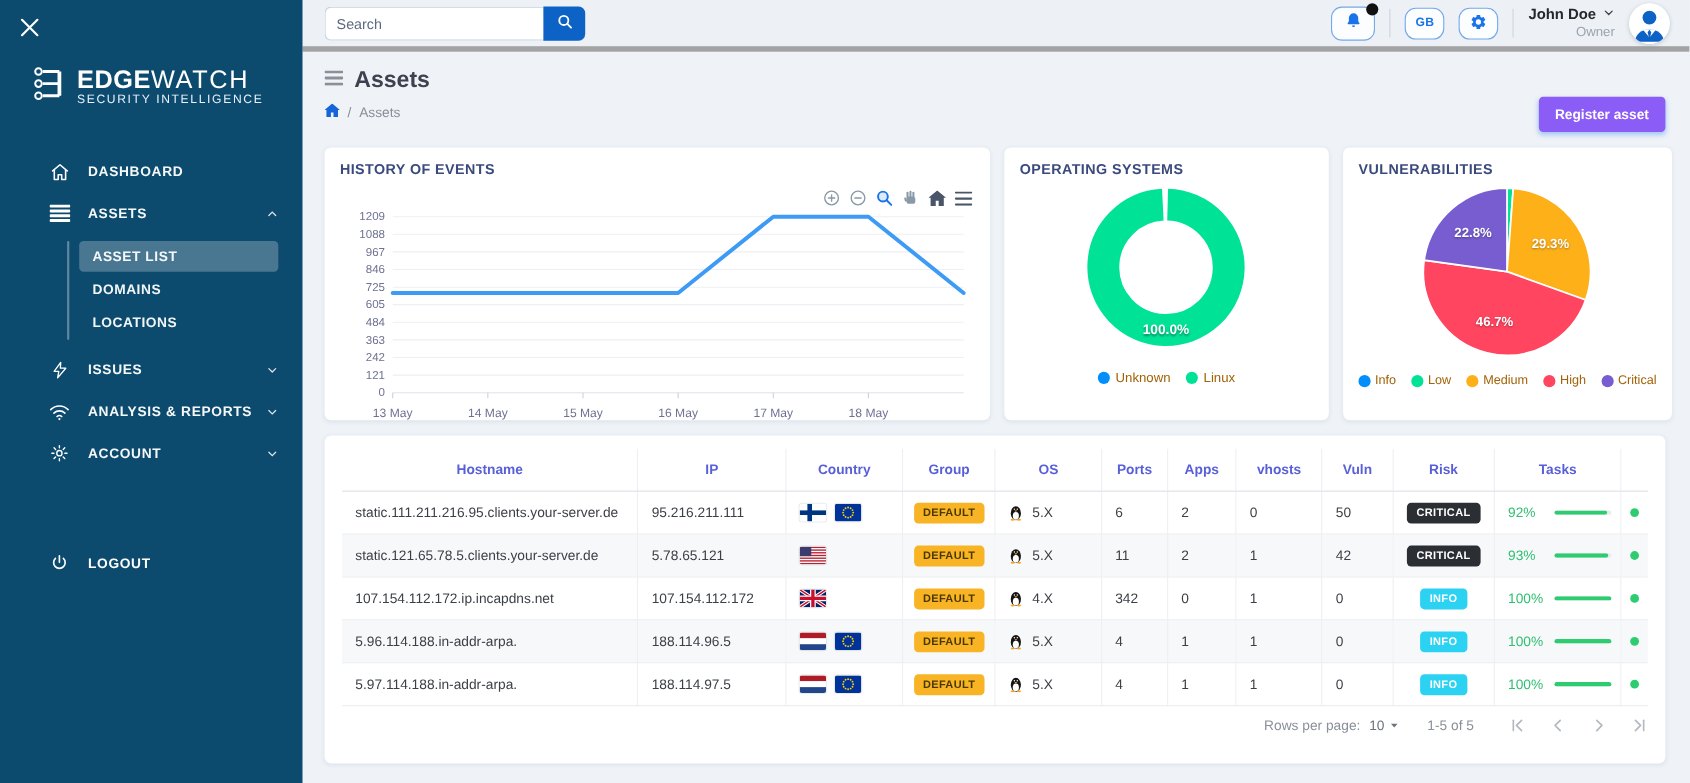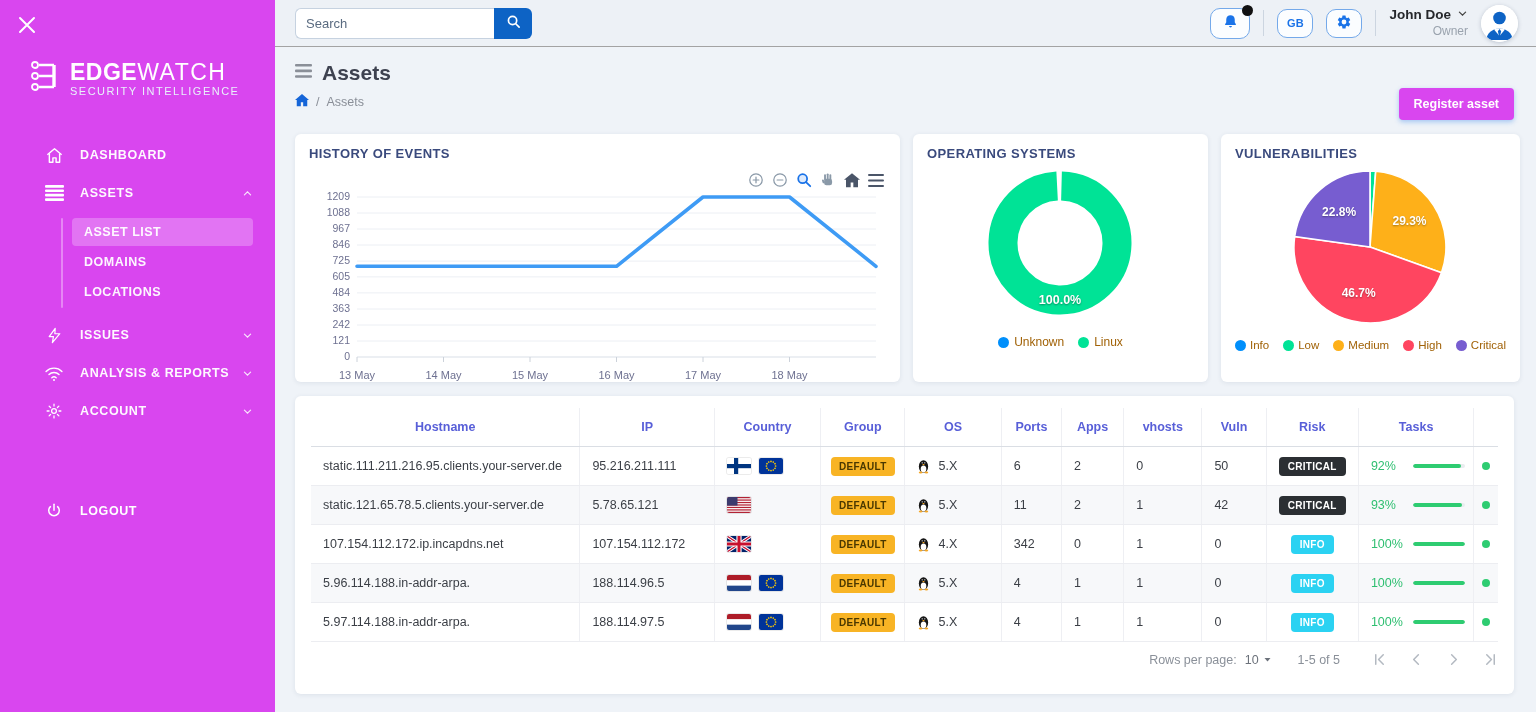--- a/index.html
+++ b/index.html
@@ -1,21 +1,21 @@
 <!DOCTYPE html>
 <html><head>
 <meta charset="utf-8">
 <style>
   * { box-sizing: border-box; margin: 0; padding: 0; }
   html,body { width:1536px; height:712px; overflow:hidden; }
   body { font-family:"Liberation Sans", sans-serif; background:#EFF3F8; }
   .app { display:flex; width:1536px; height:712px; }
 
   
-  .sidebar { width:275px; flex-shrink:0; background:#d946ef; color:#fff; position:relative; }
+  .sidebar { width:275px; flex-shrink:0; background:#0c4a6e; color:#fff; position:relative; }
   .close-btn { position:absolute; top:14px; left:16px; width:24px; height:24px; cursor:pointer; }
   .logo { display:flex; align-items:center; gap:8px; margin:58px 0 0 30px; }
   .logo-text .brand { font-size:23px; line-height:24px; color:#fff; letter-spacing:.5px; }
   .logo-text .brand .b { font-weight:bold; }
   .logo-text .brand .l { font-weight:300; letter-spacing:1.5px; }
   .logo-text .sub { font-size:11px; letter-spacing:1.5px; font-weight:400; color:#e8f1fb; margin-top:1px; }
   nav { margin-top:38px; }
   .nav-item { display:flex; align-items:center; height:38px; padding:0 22px 0 44px; cursor:pointer; }
   .nav-item .ni-icon { width:20px; height:20px; margin-right:16px; flex-shrink:0; display:flex; align-items:center; justify-content:center; }
   .nav-item .ni-label { font-size:12.5px; font-weight:bold; letter-spacing:.6px; color:rgba(255,255,255,.96); }
@@ -23,21 +23,21 @@
   .submenu { position:relative; padding:4px 0 8px 0; }
   .submenu .vline { position:absolute; left:61px; top:6px; bottom:8px; width:2px; background:rgba(255,255,255,.35); border-radius:1px; }
   .sub-item { margin:2px 22px 2px 72px; padding:7px 12px; font-size:12.5px; font-weight:bold; letter-spacing:.5px; color:rgba(255,255,255,.95); border-radius:4px; cursor:pointer; }
   .sub-item.active { background:rgba(255,255,255,.25); }
   .logout-row { display:flex; align-items:center; margin:62px 0 0 0; padding:0 22px 0 44px; height:38px; cursor:pointer; }
   .logout-row .ni-icon { width:20px; height:20px; margin-right:16px; display:flex; align-items:center; justify-content:center; }
   .logout-row .ni-label { font-size:12.5px; font-weight:bold; letter-spacing:.6px; }
 
   
   .main { flex:1; min-width:0; display:flex; flex-direction:column; }
-  .topbar { height:47px; background:#EDF1F6; border-bottom:1px solid #a3a3a3; display:flex; align-items:center; justify-content:space-between; padding:0 18px 0 20px; flex-shrink:0; }
+  .topbar { height:47px; background:#EDF1F6; border-bottom:5px solid #a3a3a3; display:flex; align-items:center; justify-content:space-between; padding:0 18px 0 20px; flex-shrink:0; }
   .search-group { display:flex; align-items:stretch; height:31px; }
   .search-group input { width:199px; border:1px solid #C6D2E0; border-right:none; border-radius:6px 0 0 6px; padding:0 10px; font-size:13px; color:#334; outline:none; background:#fff; font-family:"Liberation Sans",sans-serif; }
   .search-group input::placeholder { color:#5a6b80; }
   .search-btn { width:38px; border:none; background:#0D63C5; border-radius:0 6px 6px 0; cursor:pointer; display:flex; align-items:center; justify-content:center; }
   .top-right { display:flex; align-items:center; gap:13px; }
   .icon-btn { position:relative; background:#FBFDFF; border:1.5px solid #74A9EA; border-radius:10px; display:flex; align-items:center; justify-content:center; cursor:pointer; color:#1A73E8; }
   .icon-btn.bell { width:40px; height:31px; }
   .icon-btn.small { width:36px; height:29px; font-size:11px; font-weight:bold; letter-spacing:.3px; }
   .badge-dot { position:absolute; top:-4px; right:-4px; width:11px; height:11px; border-radius:50%; background:#111; }
   .tdivider { width:1px; height:26px; background:#CCD5E0; }
@@ -45,21 +45,21 @@
   .user-name { font-size:13.5px; font-weight:bold; color:#25272b; display:flex; align-items:center; gap:6px; justify-content:flex-end; }
   .user-role { font-size:12px; color:#9AA3AE; }
   .avatar { width:37px; height:37px; border-radius:50%; background:#fff; box-shadow:0 1px 4px rgba(40,60,90,.25); overflow:hidden; flex-shrink:0; cursor:pointer; }
 
   .content { flex:1; padding:14px 22px 12px 20px; }
 
   .page-head { display:flex; justify-content:space-between; align-items:flex-start; margin-bottom:14px; }
   .title-row { display:flex; align-items:center; gap:10px; }
   .title-row h1 { font-size:21px; font-weight:bold; color:#3E4250; }
   .crumbs { display:flex; align-items:center; gap:7px; margin-top:9px; font-size:12.5px; color:#8a8f98; }
-  .register-btn { margin-top:27px; background:#d946ef; color:#fff; border:none; border-radius:4px; font-size:12.5px; font-weight:bold; padding:9px 15px; cursor:pointer; box-shadow:0 2px 5px rgba(26,115,232,.35); font-family:"Liberation Sans",sans-serif; }
+  .register-btn { margin-top:27px; background:#8b5cf6; color:#fff; border:none; border-radius:4px; font-size:12.5px; font-weight:bold; padding:9px 15px; cursor:pointer; box-shadow:0 2px 5px rgba(26,115,232,.35); font-family:"Liberation Sans",sans-serif; }
 
   .cards { display:flex; gap:13px; }
   .card { background:#fff; border-radius:6px; box-shadow:0 1px 5px rgba(30,50,90,.09); padding:12px 14px; }
   .card h2 { font-size:13px; font-weight:bold; letter-spacing:.4px; color:#3A4A7D; }
   .card-line { width:605px; height:248px; position:relative; }
   .card-donut { width:295px; height:248px; text-align:center; }
   .card-donut h2, .card-pie h2 { text-align:left; }
   .card-pie { width:330px; height:248px; text-align:center; }
   .chart-toolbar { position:absolute; top:38px; right:16px; display:flex; align-items:center; gap:8px; z-index:2; }
   .chart-toolbar span { display:flex; cursor:pointer; }

